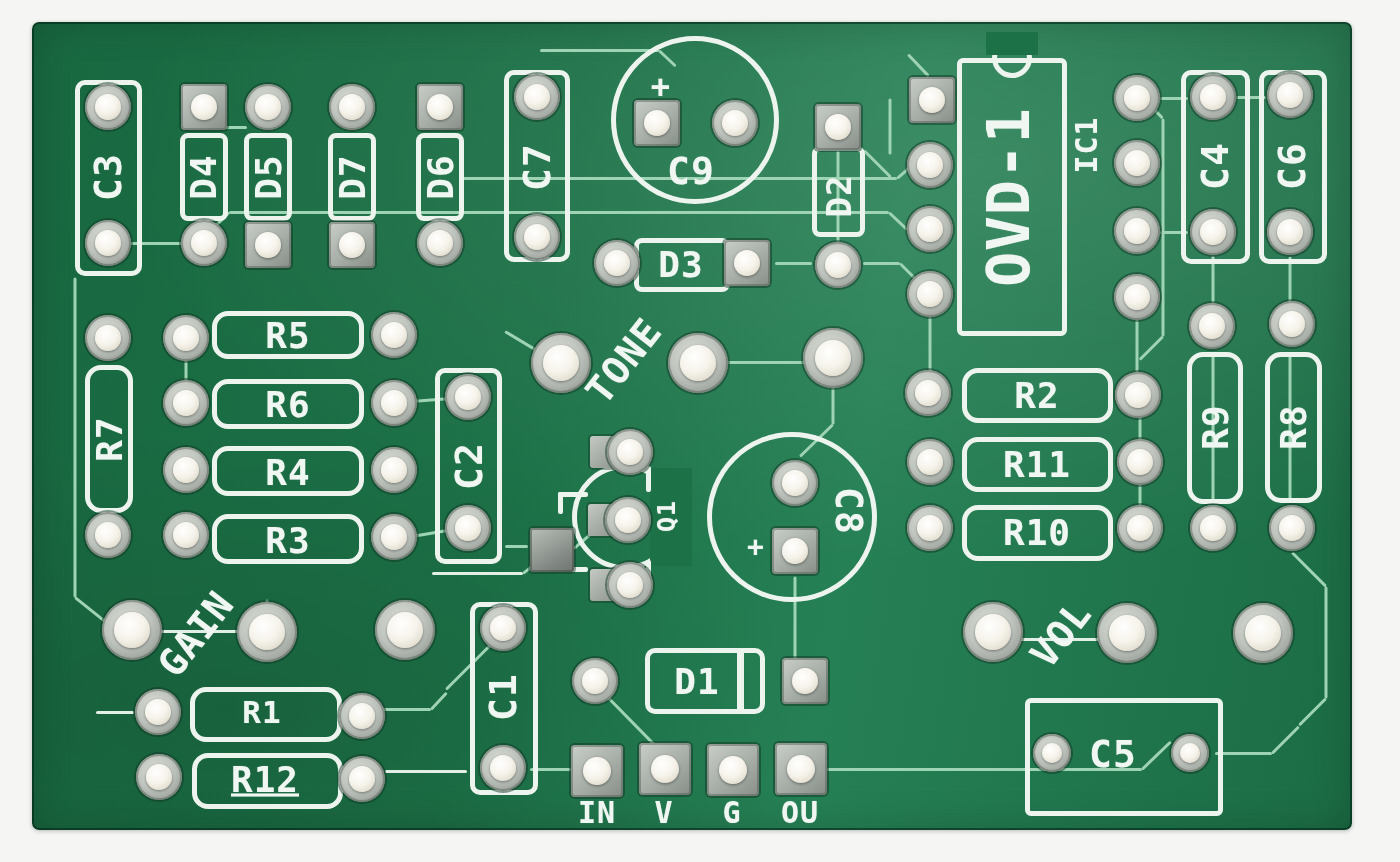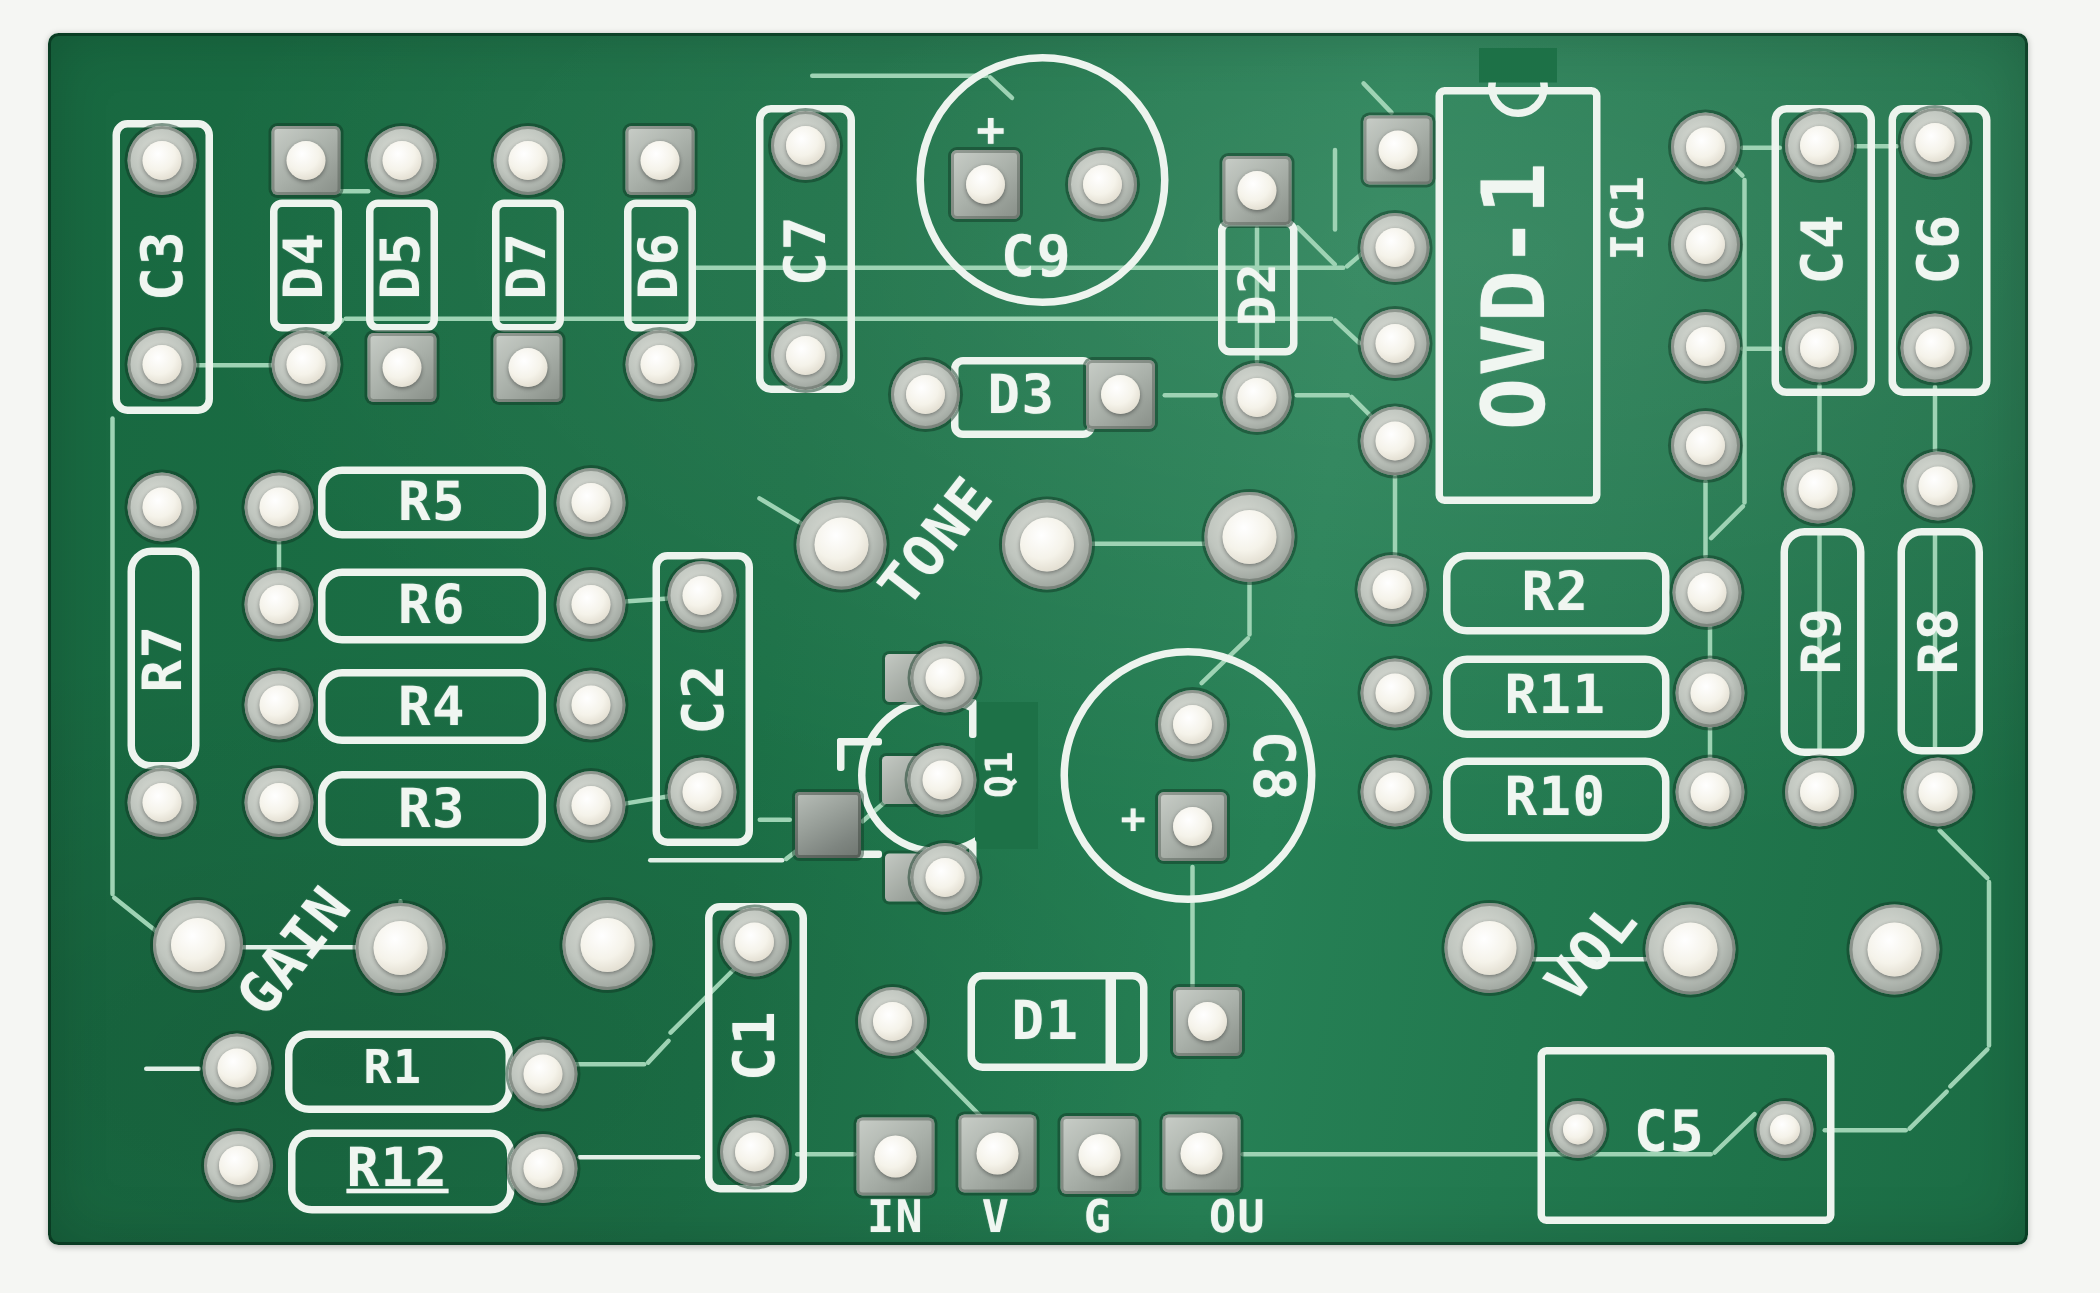--- a/index.html
+++ b/index.html
@@ -412,15 +412,15 @@
       <div class="silk-label" style="left: 164px; top: 612px; font-size: 38px; transform: translate(-50%, -50%) rotate(-52deg);">GAIN</div>
       <div class="silk-label" style="left: 230px; top: 690px; font-size: 31px; transform: translate(-50%, -50%) rotate(0deg);">R1</div>
       <div class="silk-label" style="left: 233px; top: 757px; font-size: 36px; transform: translate(-50%, -50%) rotate(0deg); text-decoration: underline;">R12</div>
       <div class="silk-label" style="left: 471px; top: 675px; font-size: 38px; transform: translate(-50%, -50%) rotate(-90deg);">C1</div>
       <div class="silk-label" style="left: 665px; top: 659px; font-size: 36px; transform: translate(-50%, -50%) rotate(0deg);">D1</div>
       <div class="silk-label" style="left: 1029px; top: 612px; font-size: 38px; transform: translate(-50%, -50%) rotate(-52deg);">VOL</div>
       <div class="silk-label" style="left: 1081px; top: 732px; font-size: 38px; transform: translate(-50%, -50%) rotate(0deg);">C5</div>
       <div class="silk-label" style="left: 565px; top: 790px; font-size: 30px; transform: translate(-50%, -50%) rotate(0deg);">IN</div>
       <div class="silk-label" style="left: 632px; top: 790px; font-size: 30px; transform: translate(-50%, -50%) rotate(0deg);">V</div>
       <div class="silk-label" style="left: 700px; top: 790px; font-size: 30px; transform: translate(-50%, -50%) rotate(0deg);">G</div>
-      <div class="silk-label" style="left: 768px; top: 790px; font-size: 30px; transform: translate(-50%, -50%) rotate(0deg); margin-left: 25px;">OU</div>
+      <div class="silk-label" style="left: 768px; top: 790px; font-size: 30px; transform: translate(-50%, -50%) rotate(0deg);">OU</div>
     </div>
 </div>
 
 </body></html>

